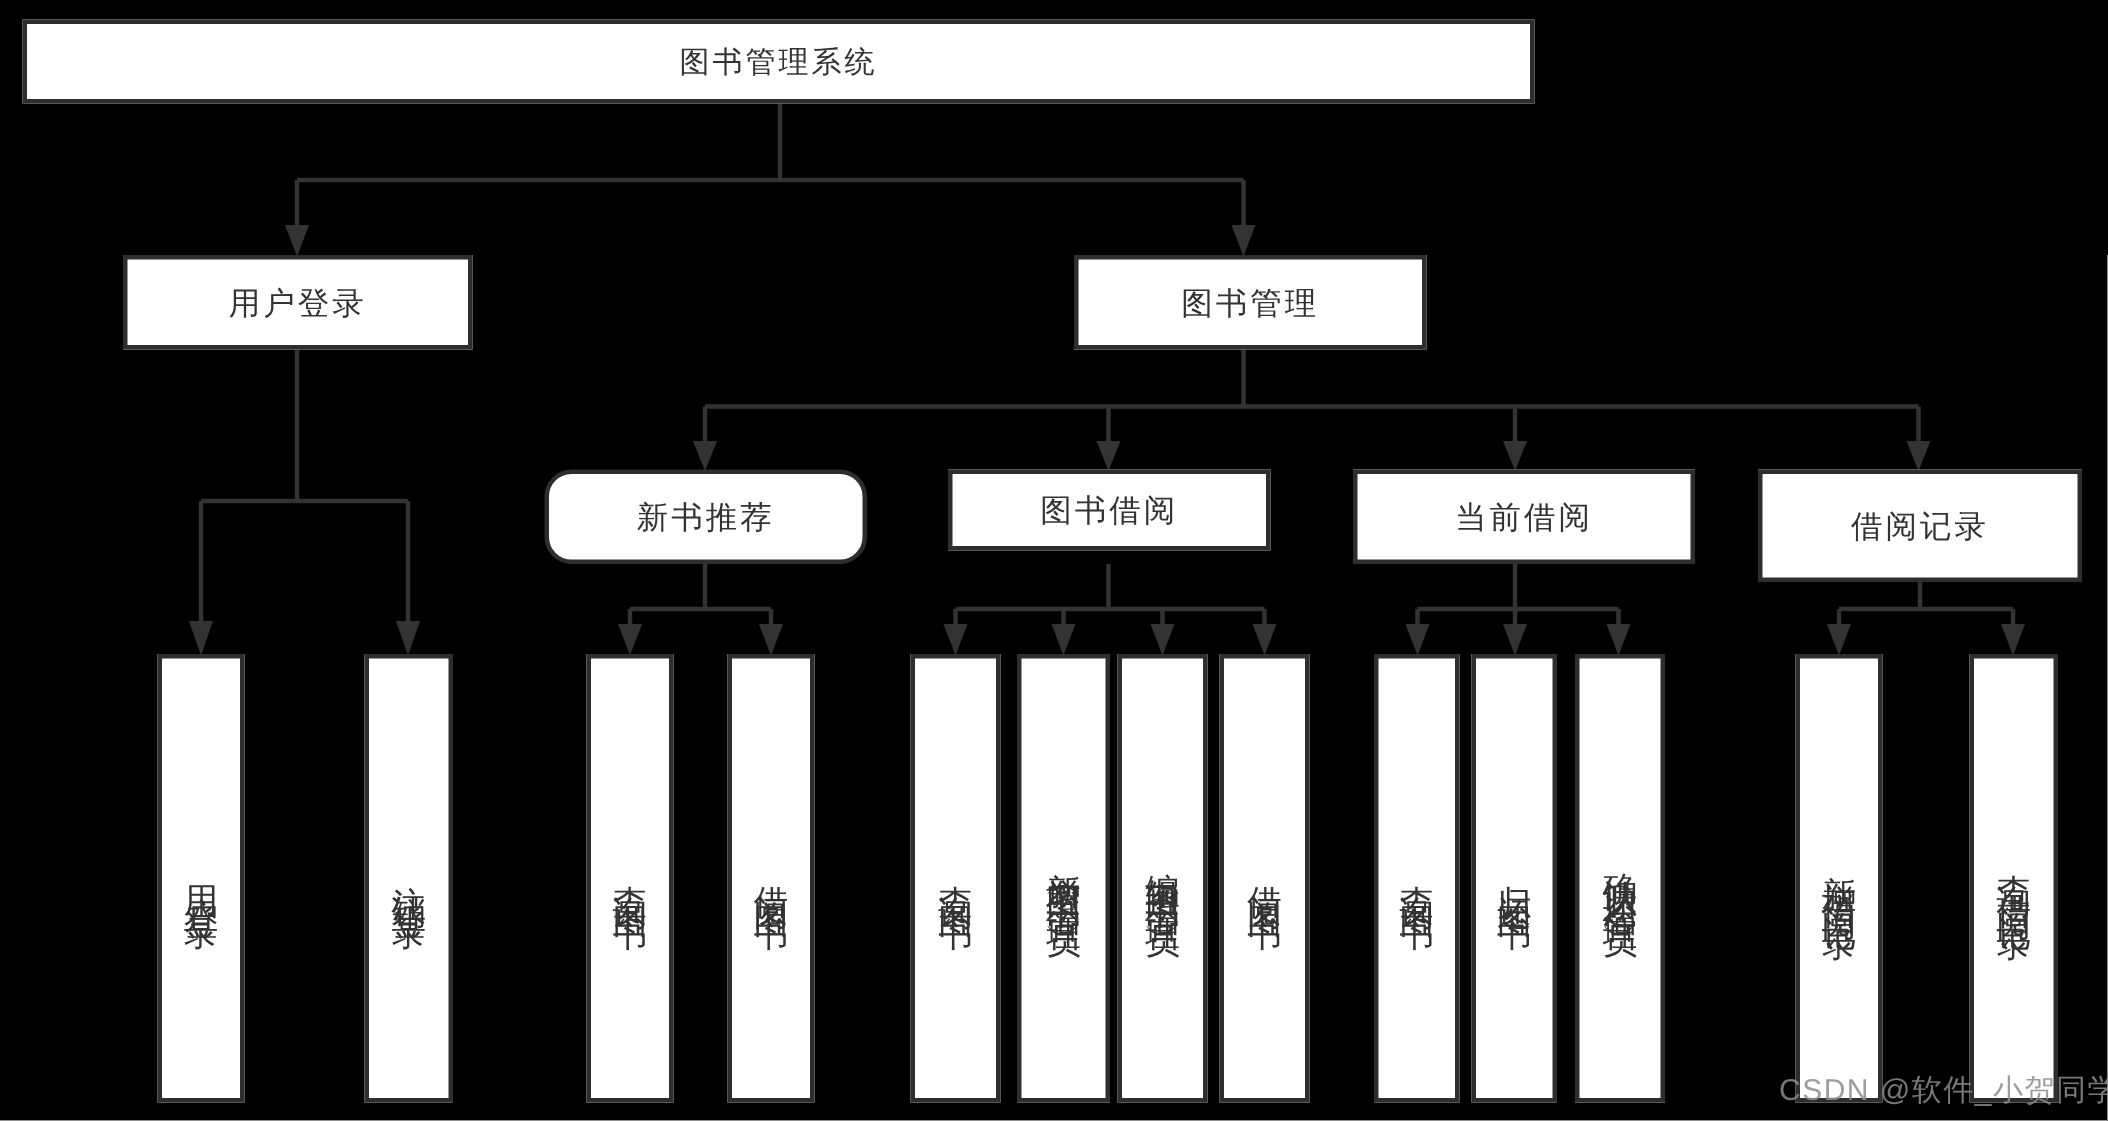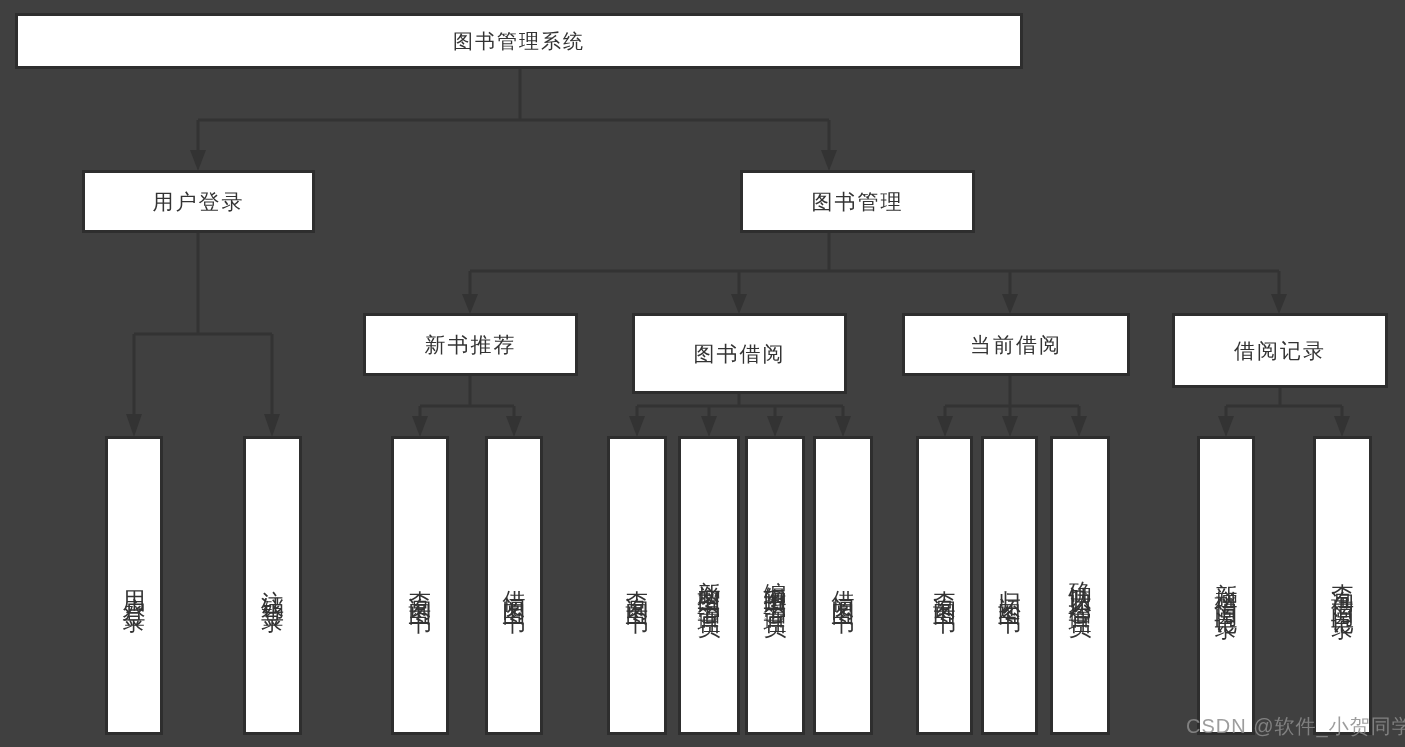--- a/index.html
+++ b/index.html
@@ -1,18 +1,18 @@
 <!DOCTYPE html>
 <html><head>
 <meta charset="utf-8">
 <style>
   html,body{margin:0;padding:0;background:#ffffff;}
   #canvas{
     position:relative; width:1405px; height:747px; overflow:hidden;
-    background:#404040;
+    background:#000000;
     font-family:"Liberation Sans", sans-serif;
     color:#333333;
   }
   #connectors{position:absolute; left:0; top:0; width:1405px; height:747px;}
   .hbox{
     position:absolute; box-sizing:border-box;
     border:3px solid #2e2e2e; background:#ffffff;
     display:flex; align-items:center; justify-content:center;
     font-size:21px; letter-spacing:2px; color:#333333;
     white-space:nowrap;
@@ -86,28 +86,28 @@
     </g>
   </svg>
 
   <div class="hbox rootbox" style="left:15px; top:13px; width:1008px; height:56px;">
     <span>图书管理系统</span>
   </div>
 
   <div class="hbox" style="left:82px; top:170px; width:233px; height:63px;">
     <span>用户登录</span>
   </div>
-  <div class="hbox" style="left:740px; top:170px; width:235px; height:63px;">
+  <div class="hbox" style="left:716px; top:170px; width:235px; height:63px;">
     <span>图书管理</span>
   </div>
 
-  <div class="hbox" style="left:363px; top:313px; width:215px; height:63px;">
+  <div class="hbox" style="left:363px; top:313px; width:215px; height:63px;border-radius:18px;">
     <span>新书推荐</span>
   </div>
-  <div class="hbox" style="left:632px; top:313px; width:215px; height:81px;">
+  <div class="hbox" style="left:632px; top:313px; width:215px; height:54px;">
     <span>图书借阅</span>
   </div>
   <div class="hbox" style="left:902px; top:313px; width:228px; height:63px;">
     <span>当前借阅</span>
   </div>
   <div class="hbox" style="left:1172px; top:313px; width:216px; height:75px;">
     <span>借阅记录</span>
   </div>
 
   <div class="vbox" style="left:105px; top:436px; width:58px; height:299px;">

